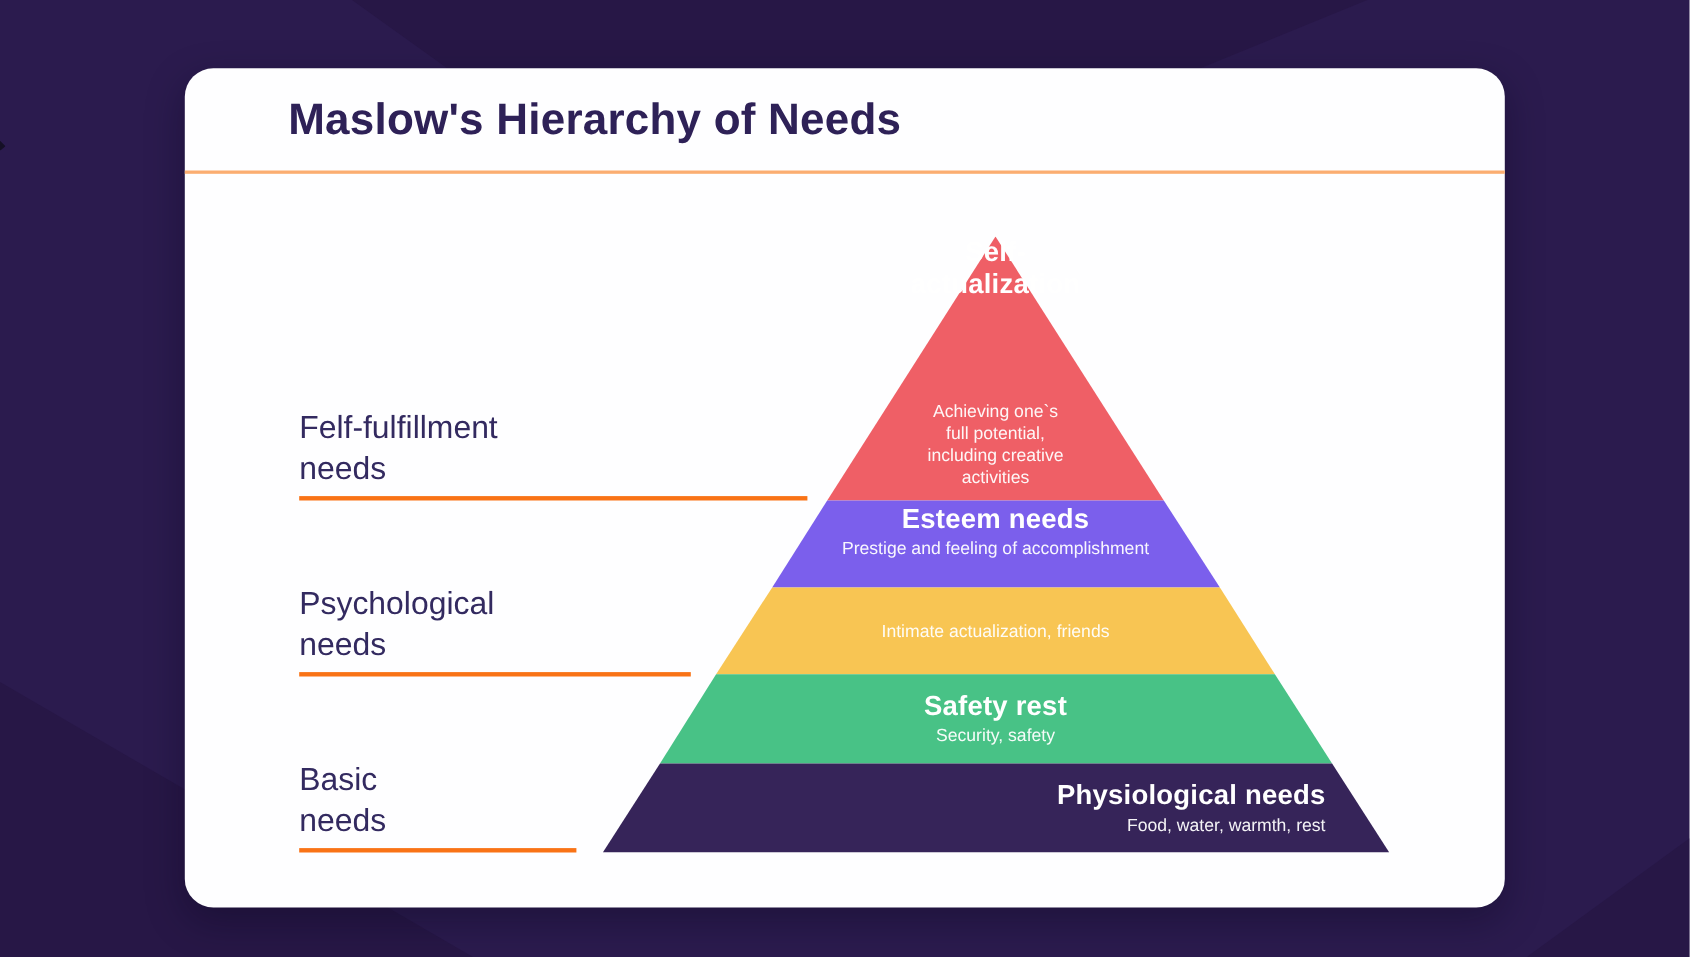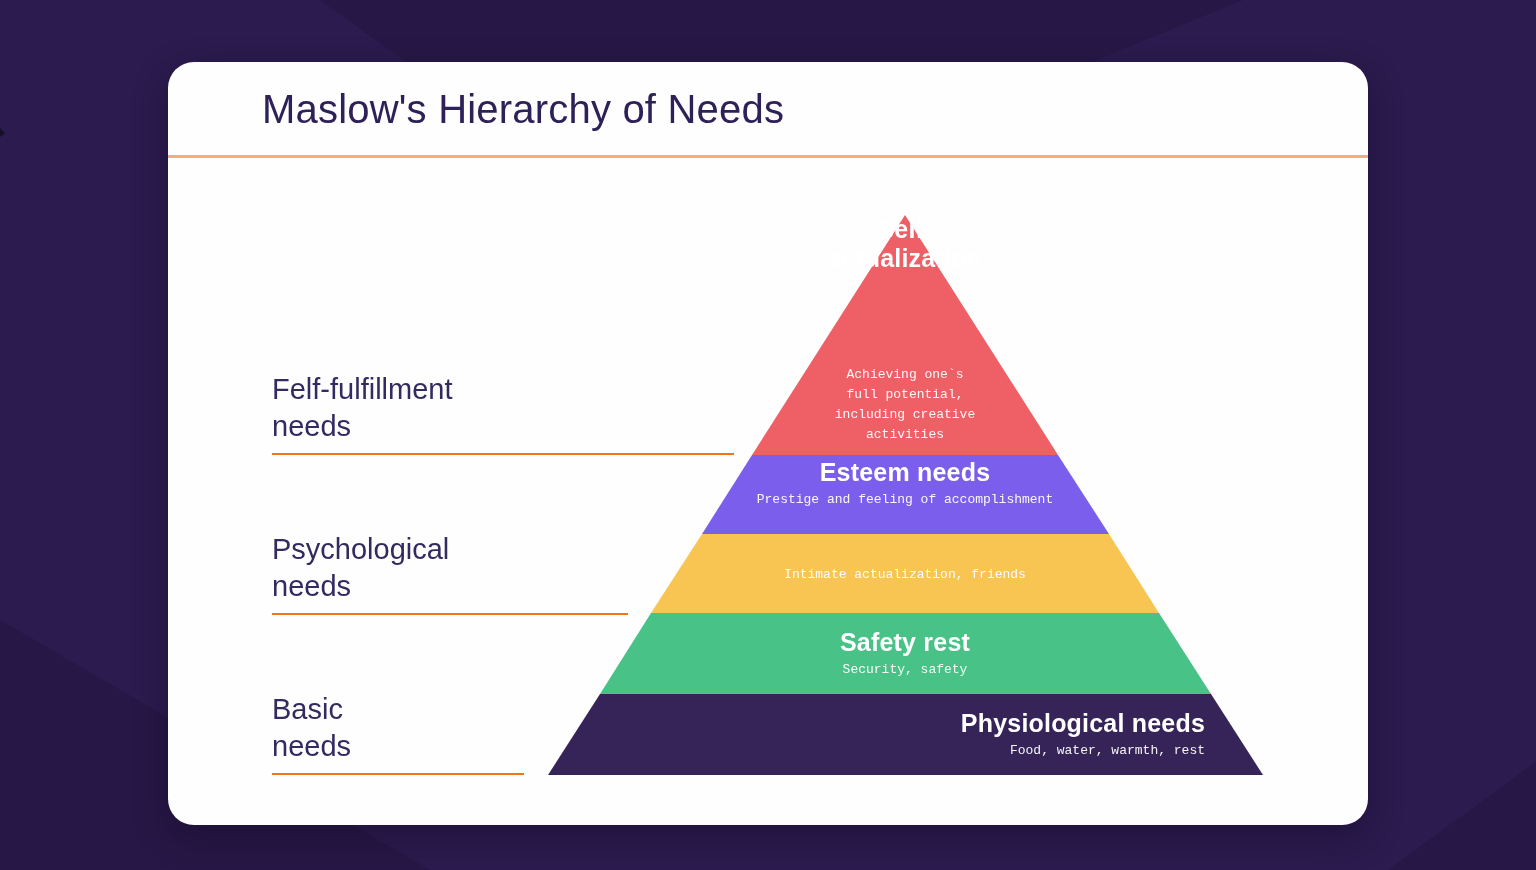--- a/index.html
+++ b/index.html
@@ -9,38 +9,38 @@
   .stage { position:relative; width:1536px; height:870px; background:#2B1B4E; overflow:hidden; }
   .bg-svg { position:absolute; inset:0; display:block; }
 
   .edge-mark { position:absolute; left:0; top:128px; width:5px; height:9px; background:#151026;
                clip-path:polygon(0 0, 100% 55%, 0 100%); }
 
   .card { position:absolute; left:168px; top:62px; width:1200px; height:763px;
           background:#FEFEFF; border-radius:26px; box-shadow:0 12px 34px rgba(10,5,30,.35); }
 
   .card-title { position:absolute; left:94px; top:24px; font-size:40px; line-height:46px;
-                font-weight:400; color:#2E2157; letter-spacing:.2px; }
+                font-weight:700; color:#2E2157; letter-spacing:.2px; }
 
   .divider { position:absolute; left:0; top:93px; width:1200px; height:3px; background:#FBAD71; }
 
-  .side-label { position:absolute; border-bottom:2px solid #f97316; color:#332A60;
+  .side-label { position:absolute; border-bottom:4px solid #f97316; color:#332A60;
                 font-size:29px; line-height:37px; font-weight:400; }
   .side-label span { white-space:pre-line; }
   .side-label.l1 { left:104px; top:309px; width:462px; height:84px; }
   .side-label.l2 { left:104px; top:469px; width:356px; height:84px; }
   .side-label.l3 { left:104px; top:629px; width:252px; height:84px; }
 
   .pyramid-svg { position:absolute; left:380px; top:153px; width:715px; height:560px; display:block; }
 
   .level-text { position:absolute; display:flex; flex-direction:column; align-items:center;
                 justify-content:center; text-align:center; color:#FFFFFF; pointer-events:none; }
   .level-text .name { font-weight:700; font-size:25px; line-height:29px; white-space:pre-line; letter-spacing:.2px; }
-  .level-text .desc { font-weight:400; font-size:13px; line-height:20px; white-space:pre-line;
-                      opacity:.95; margin-top:3px;font-family:Liberation Mono, monospace; }
+  .level-text .desc { font-weight:400; font-size:16px; line-height:20px; white-space:pre-line;
+                      opacity:.95; margin-top:3px; }
   .lt0 { left:607px; top:153px; width:260px; height:240px; justify-content:space-between; padding-bottom:10px; }
   .lt1 { left:437px; top:374px; width:600px; height:96px; }
   .lt2 { left:437px; top:472px; width:600px; height:79px; }
   .lt3 { left:437px; top:551px; width:600px; height:81px; }
   .lt4 { left:437px; top:632px; width:600px; height:81px;align-items:flex-end; }
 </style>
 </head>
 <body>
 
 <div class="stage">

